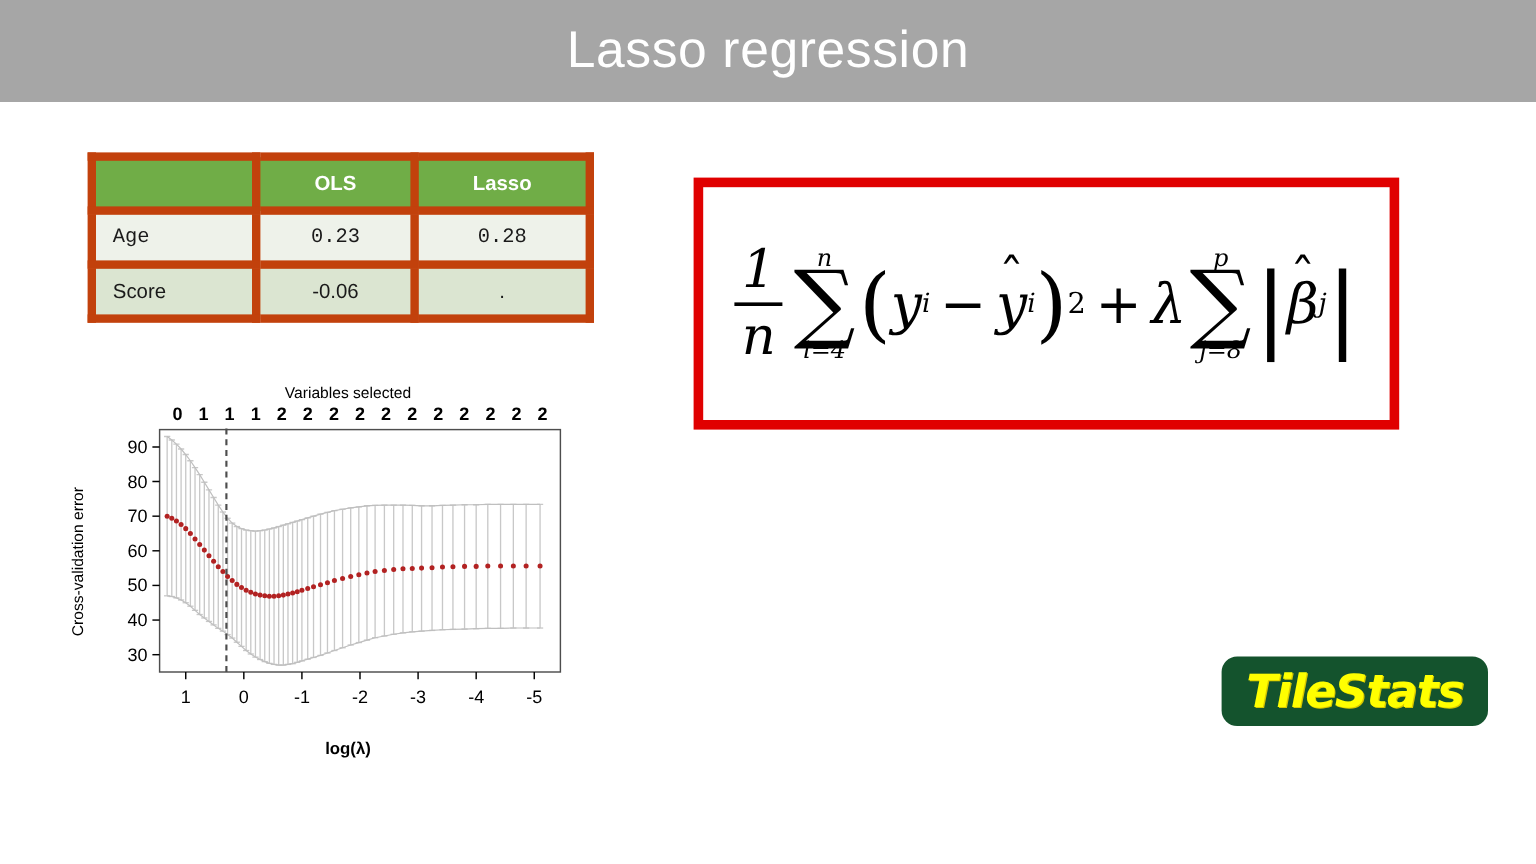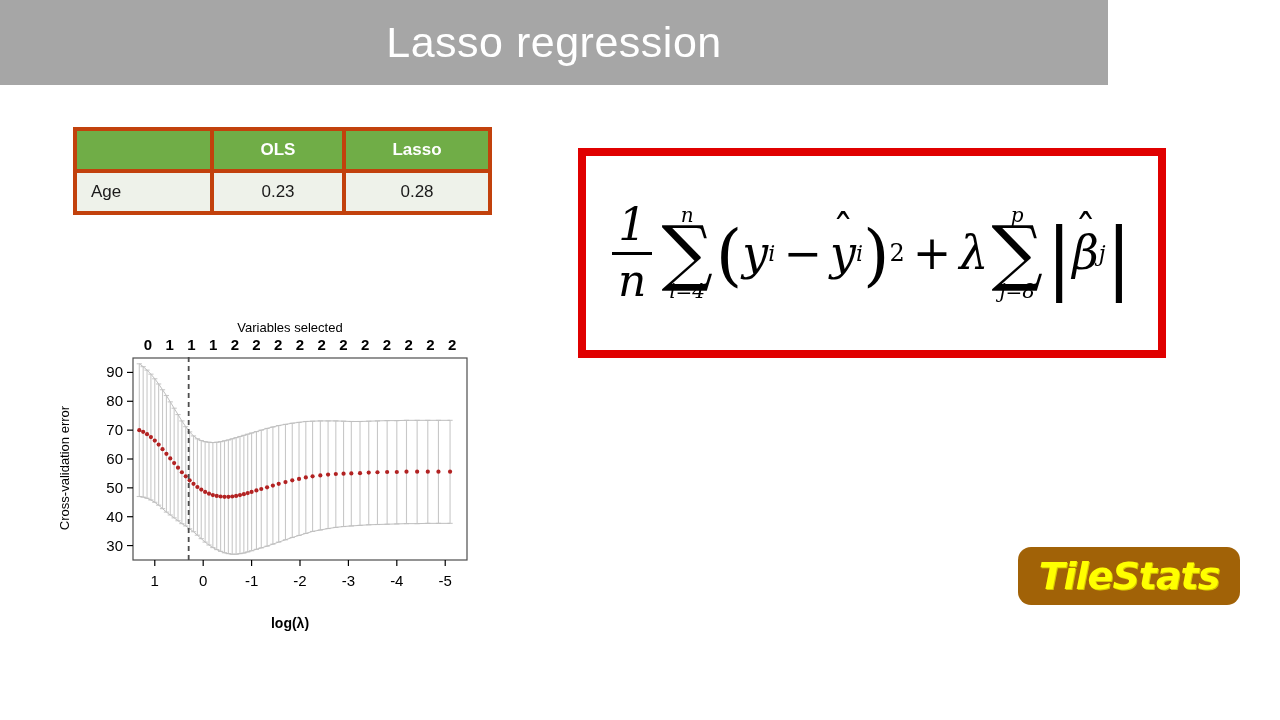--- a/index.html
+++ b/index.html
@@ -12,21 +12,21 @@
     background: #ffffff;
     font-family: "Liberation Sans", sans-serif;
     overflow: hidden;
     position: relative;
   }
 
   
   .top-bar {
     position: absolute;
     left: 0; top: 0;
-    width: 1108px; height: 85px;
+    width: 1280px; height: 85px;
     background: #a6a6a6;
     display: flex;
     align-items: center;
     justify-content: center;
   }
   .slide-title {
     color: #ffffff;
     font-size: 43px;
     font-weight: 400;
     letter-spacing: 0.5px;
@@ -40,21 +40,21 @@
     width: 415px;
     border-collapse: collapse;
     table-layout: fixed;
   }
   .coef-table th, .coef-table td {
     height: 38px;
     padding: 0 14px;
     font-size: 17px;
     font-weight: 400;
     color: #1a1a1a;
-    border: 4px solid #c2410c;
+    border: 7px solid #c2410c;
   }
   .coef-table th {
     background: #70ad47;
     color: #ffffff;
     font-weight: 700;
     text-align: center;
   }
   .coef-table th.corner {
     background: #70ad47;
   }
@@ -62,20 +62,21 @@
     text-align: left;
   }
   .coef-table td.val {
     text-align: center;
   }
   .coef-table tr.odd td {
     background: #dbe5d1;
   }
   .coef-table tr.even td {
     background: #eef2ea;
+    font-family: Liberation Mono, monospace;
   }
   .coef-table col.c0 { width: 137px; }
   .coef-table col.c1 { width: 132px; }
   .coef-table col.c2 { width: 146px; }
 
   
   .formula-box {
     position: absolute;
     left: 578px; top: 148px;
     width: 588px; height: 210px;
@@ -175,21 +176,21 @@
     left: 55px; top: 318px;
     width: 440px; height: 320px;
   }
   .cv-plot svg { display: block; }
 
   
   .logo {
     position: absolute;
     left: 1018px; top: 547px;
     width: 222px; height: 58px;
-    background: #a16207;
+    background: #14532d;
     border-radius: 13px;
     display: flex;
     align-items: center;
     justify-content: center;
   }
   .logo-text {
     font-family: "DejaVu Sans", sans-serif;
     font-size: 38px;
     font-weight: 700;
     color: #ffff00;
@@ -216,20 +217,25 @@
       <th class="corner"></th>
       <th>OLS</th>
       <th>Lasso</th>
     </tr>
   </thead>
   <tbody>
     <tr class="even">
       <td class="rowhead">Age</td>
       <td class="val">0.23</td>
       <td class="val">0.28</td>
+    </tr>
+    <tr class="odd">
+      <td class="rowhead">Score</td>
+      <td class="val">-0.06</td>
+      <td class="val">.</td>
     </tr>
   </tbody>
 </table>
 
 <div class="formula-box">
   <div class="formula">
     <span class="frac">
       <span class="num">1</span>
       <span class="bar"></span>
       <span class="den">n</span>

